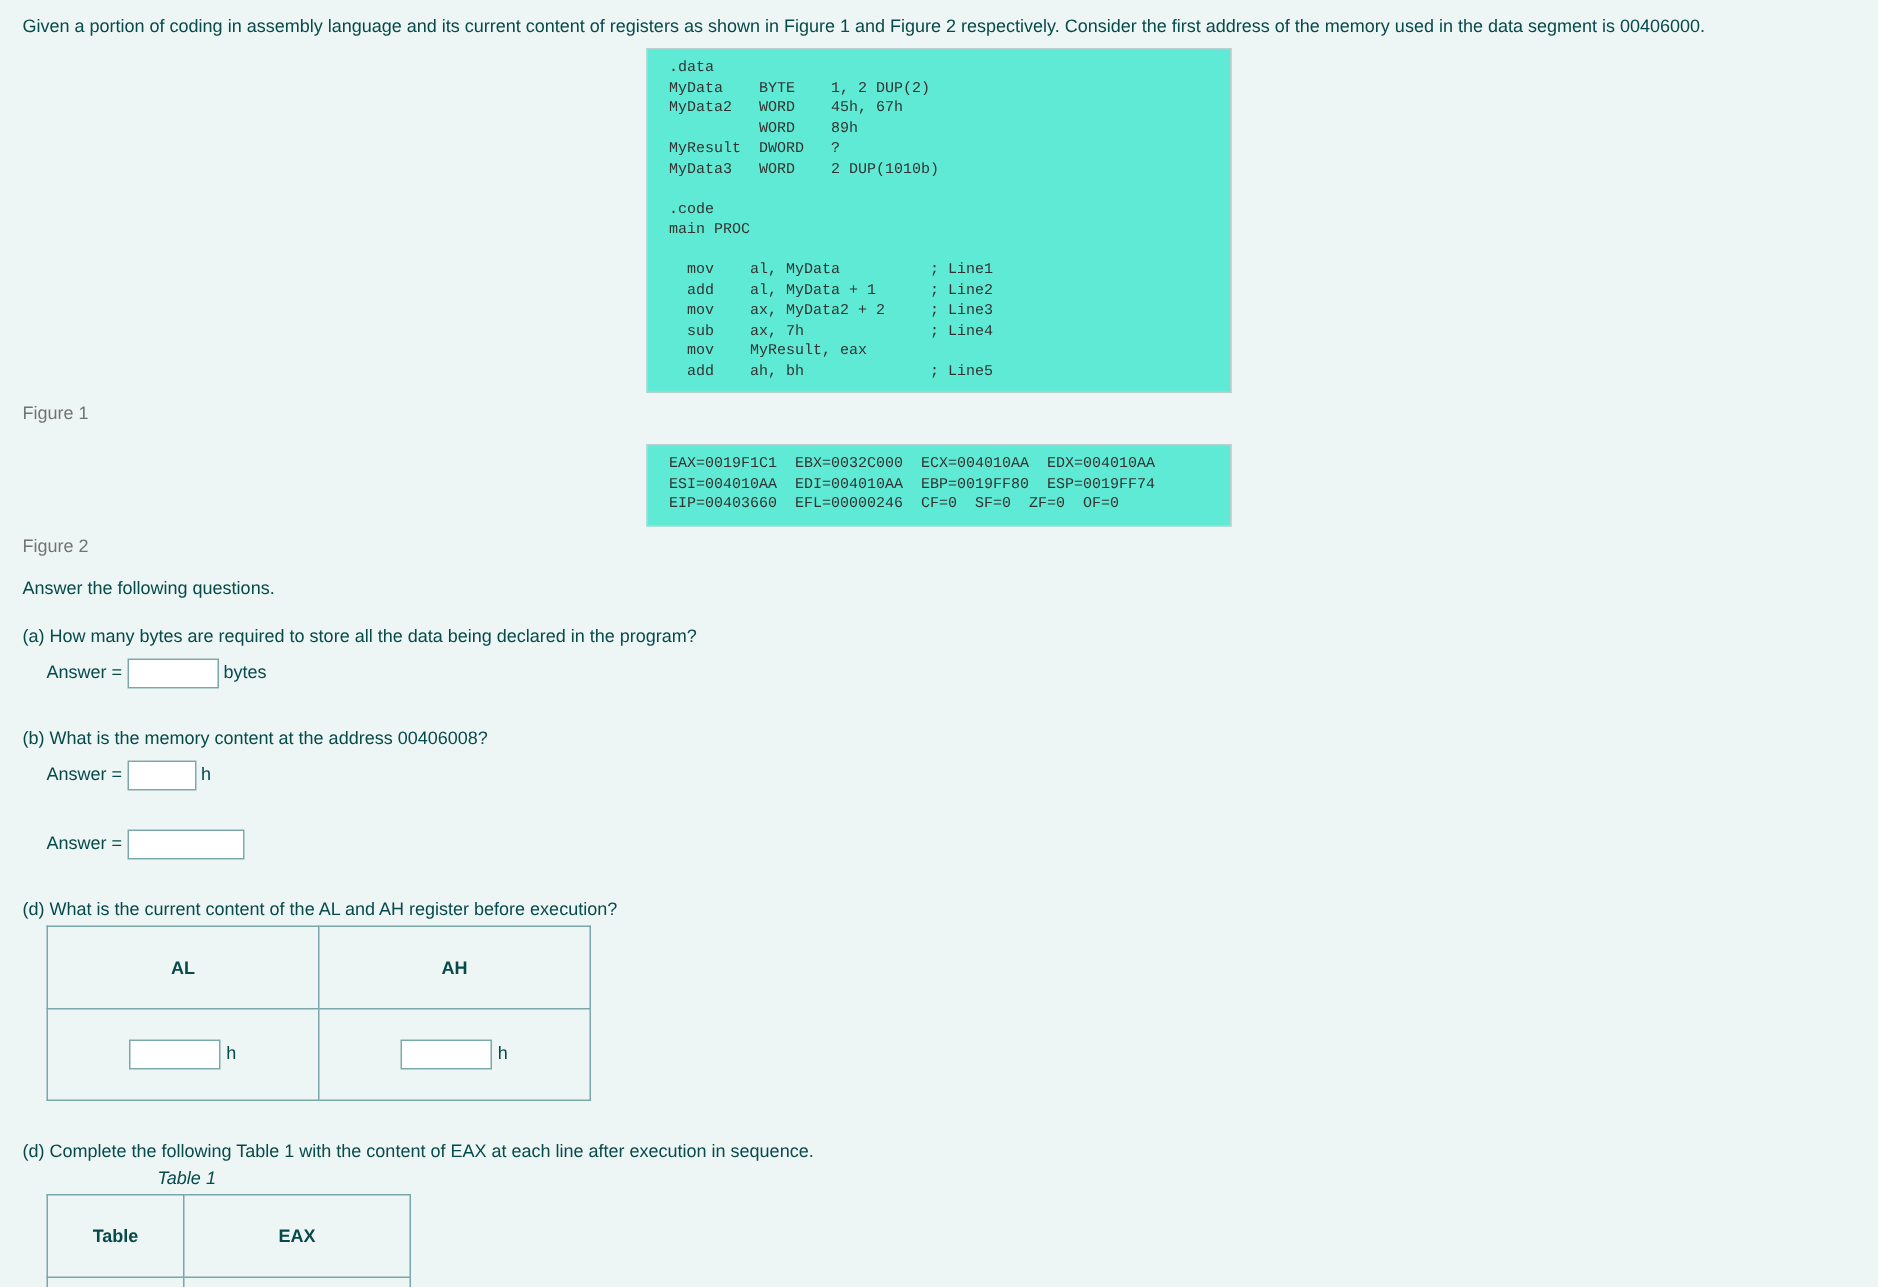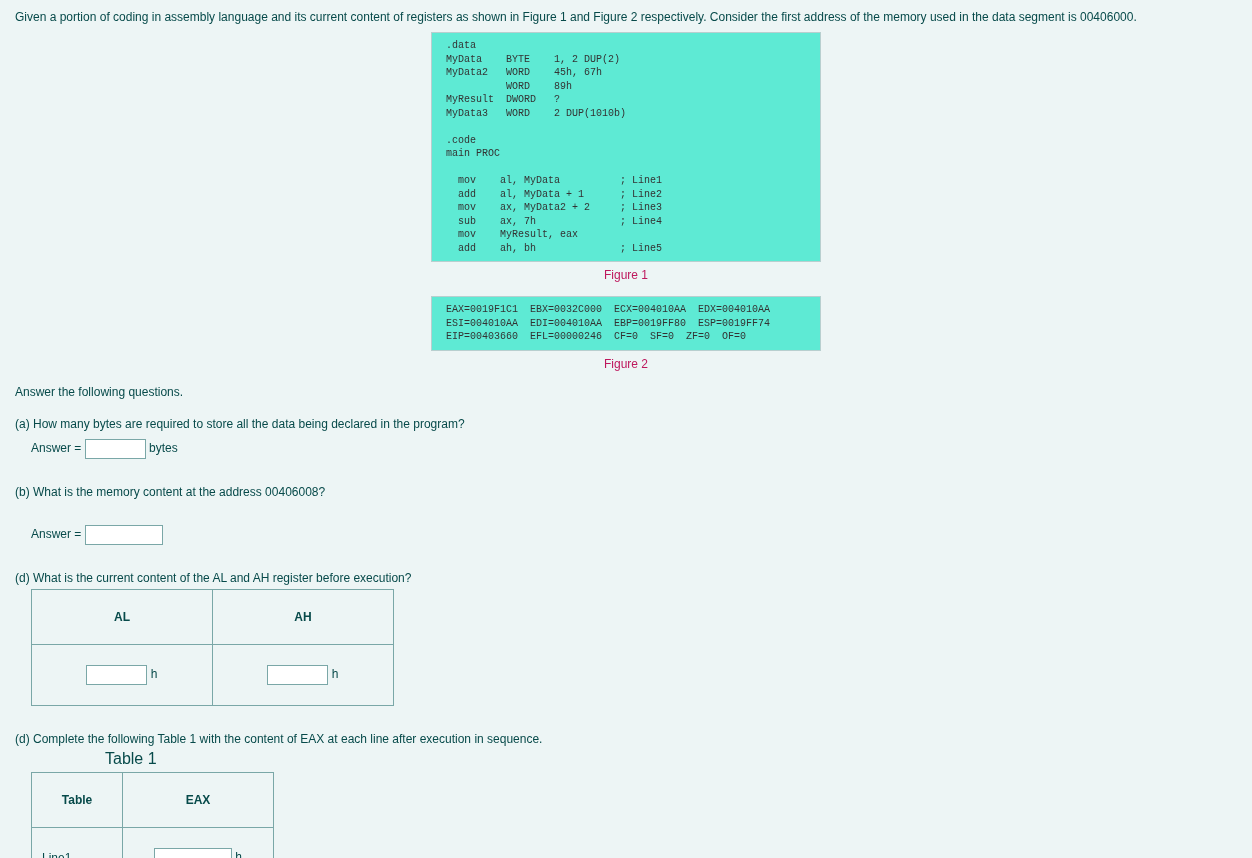--- a/index.html
+++ b/index.html
@@ -16,23 +16,23 @@
     padding: 6px 14px;
     margin: 8px auto 4px auto;
     width: 360px;
     font-family: "Courier New", monospace;
     font-size: 10px;
     color: #333;
     white-space: pre;
     line-height: 1.35;
   }
   .figure-label {
-    text-align: center;
+    text-align: left;
     font-size: 12px;
-    color: #be185d;
+    color: #737373;
     margin: 6px 0 14px 0;
   }
   .qsection { margin: 16px 0 26px 0; }
   .q-intro { margin: 8px 0 18px 0; }
   .answer-line { margin: 8px 0 0 16px; }
   input.txt {
     border: 1px solid #7aa7a7;
     background: #fff;
     height: 18px;
     padding: 0 2px;
@@ -50,21 +50,21 @@
     border: 1px solid #7aa7a7;
     padding: 20px 10px;
     font-size: 12px;
     font-weight: normal;
     text-align: center;
     background: #edf5f5;
     color: #074a4a;
   }
   table.tbl th { font-weight: bold; }
   .italic { font-style: italic; }
-  .table-title { margin: 4px 0 0 90px; font-size:16px; }
+  .table-title { margin: 4px 0 0 90px; font-size:12px;font-style:italic; }
   .cell-left { text-align:left !important; padding-left:6px;margin-top:40px; }
 </style>
 </head>
 <body>
 
 <div>Given a portion of coding in assembly language and its current content of registers as shown in Figure 1 and Figure 2 respectively. Consider the first address of the memory used in the data segment is 00406000.</div>
 
 <div class="figure-box">.data
 MyData    BYTE    1, 2 DUP(2)
 MyData2   WORD    45h, 67h
@@ -94,20 +94,25 @@
   <div>(a)  How many bytes are required to store all the data being declared in the program?</div>
   <div class="answer-line">
     <span>Answer =</span>
     <input class="txt w55" style="">
     <span>bytes</span>
   </div>
 </div>
 
 <div class="qsection">
   <div>(b) What is the memory content at the address 00406008?</div>
+  <div class="answer-line">
+    <span>Answer =</span>
+    <input class="txt w40" style="">
+    <span>h</span>
+  </div>
 </div>
 
 <div class="qsection">
   <div class="answer-line">
     <span>Answer =</span>
     <input class="txt w70" style="">
   </div>
 </div>
 
 <div class="qsection">

